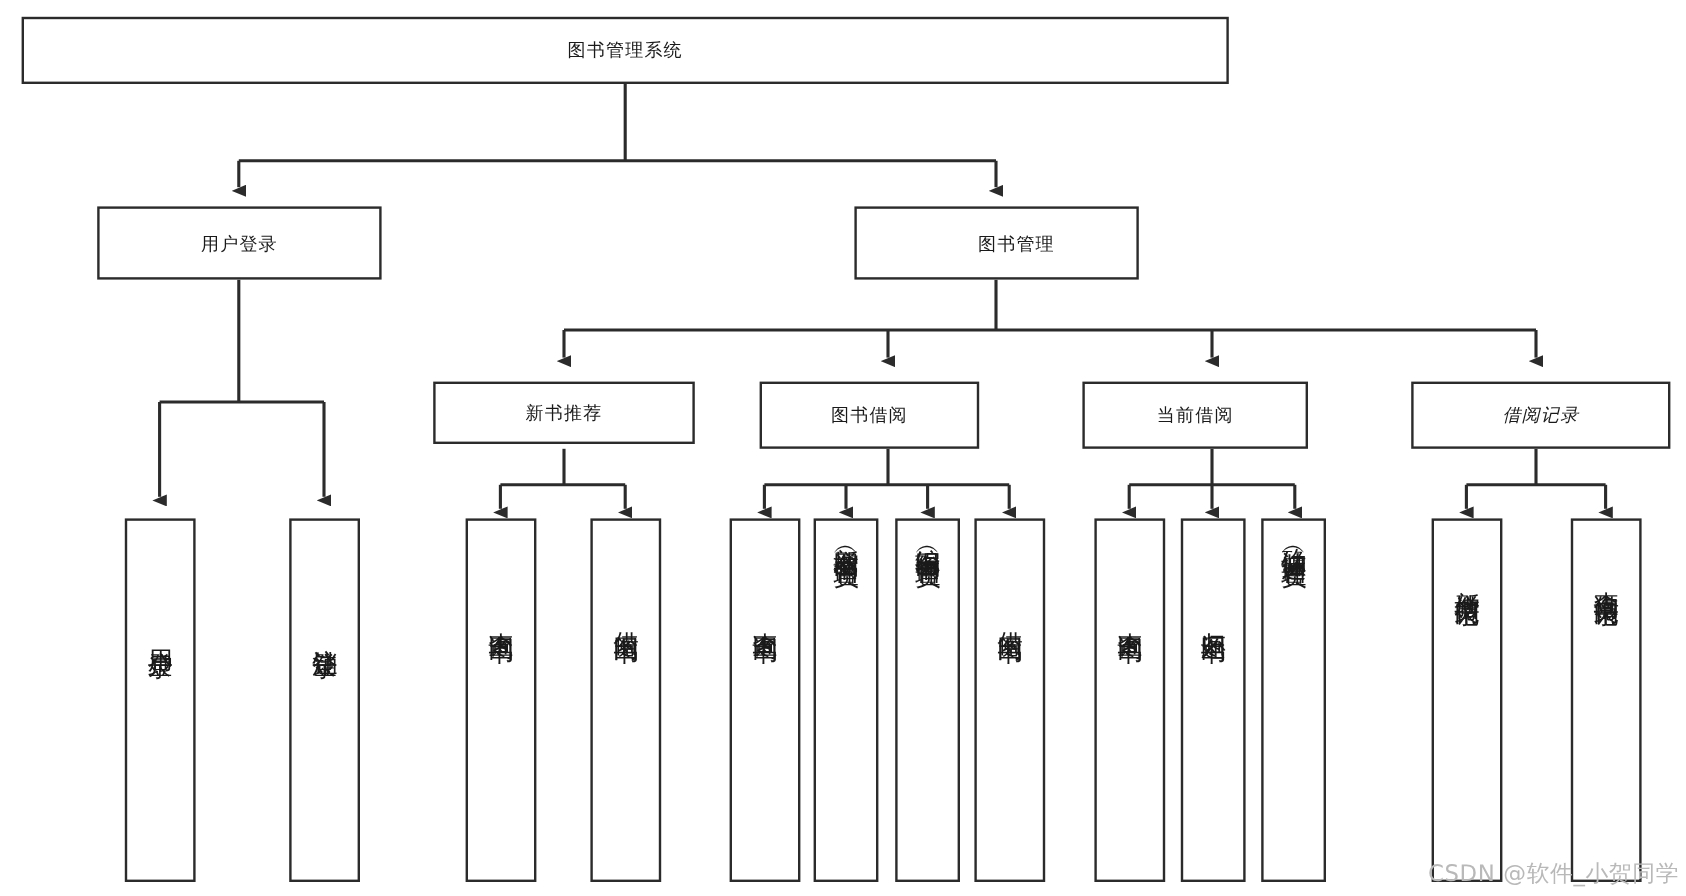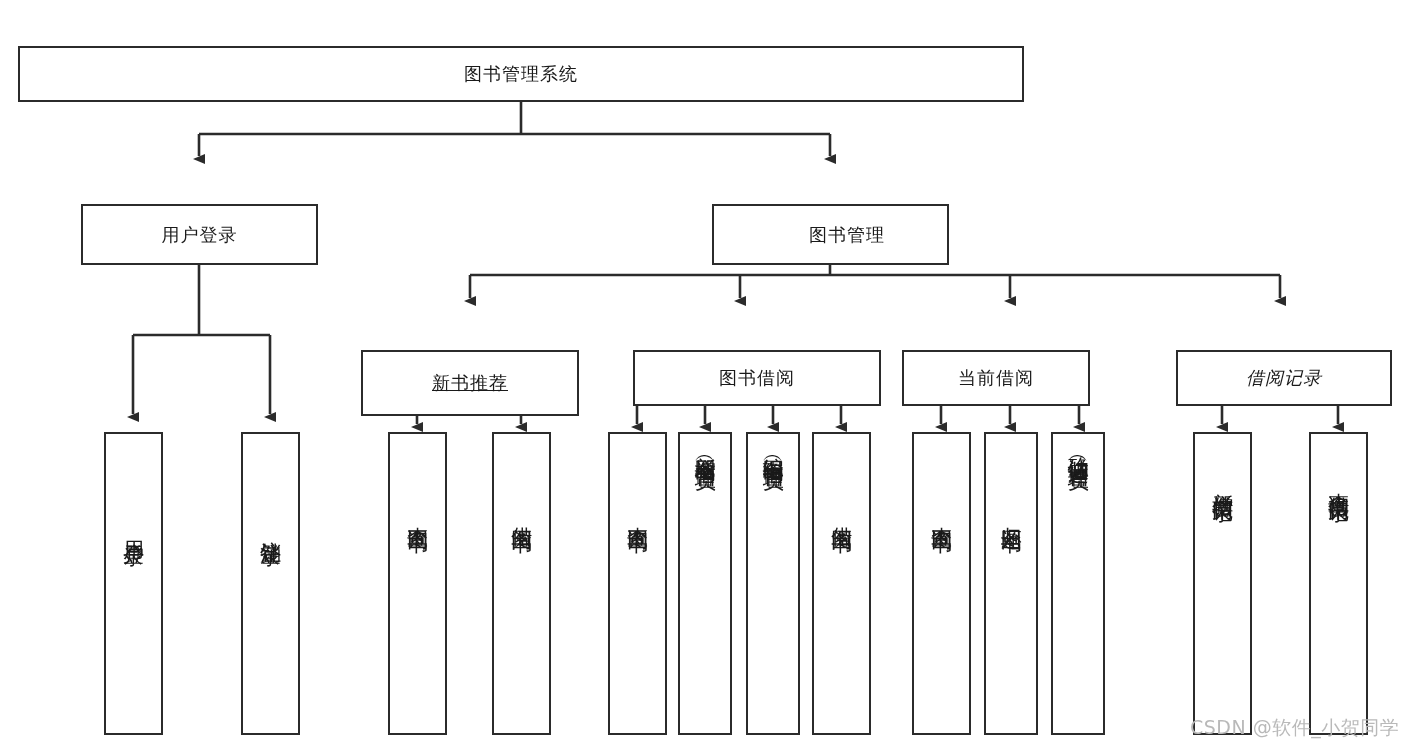--- a/index.html
+++ b/index.html
@@ -28,24 +28,23 @@
     position: absolute;
     box-sizing: border-box;
     border: 2px solid #2b2b2b;
     background: #ffffff;
     display: flex;
     align-items: center;
     justify-content: center;
     color: #1a1a1a;
   }
   .node.horiz {
-    font-size: 18px;
+    font-size: 15px;
     letter-spacing: 1px;
     line-height: 1.2;
-    margin-top: 32px;
   }
   .node.vert {
     writing-mode: vertical-rl;
     text-orientation: upright;
     font-size: 21px;
     line-height: 1.35;
     letter-spacing: 2px;
     justify-content: flex-start;
     align-items: center;
     padding-top: 6px;
@@ -124,24 +123,24 @@
     <span>图书管理系统</span>
   </div>
 
   <div class="node horiz" style="left:81px; top:172px; width:237px; height:61px;">
     <span>用户登录</span>
   </div>
   <div class="node horiz" style="left:712px; top:172px; width:237px; height:61px;padding-left:33px;">
     <span>图书管理</span>
   </div>
 
-  <div class="node horiz" style="left:361px; top:318px; width:218px; height:66px;text-decoration:underline;">
+  <div class="node horiz" style="left:361px; top:318px; width:218px; height:52px;">
     <span>新书推荐</span>
   </div>
-  <div class="node horiz" style="left:633px; top:318px; width:248px; height:56px;">
+  <div class="node horiz" style="left:633px; top:318px; width:183px; height:56px;">
     <span>图书借阅</span>
   </div>
   <div class="node horiz" style="left:902px; top:318px; width:188px; height:56px;">
     <span>当前借阅</span>
   </div>
   <div class="node horiz" style="left:1176px; top:318px; width:216px; height:56px;font-style:italic;">
     <span>借阅记录</span>
   </div>
 
   <div class="node vert" style="left:104px; top:432px; width:59px; height:303px; padding-top:90px;">

